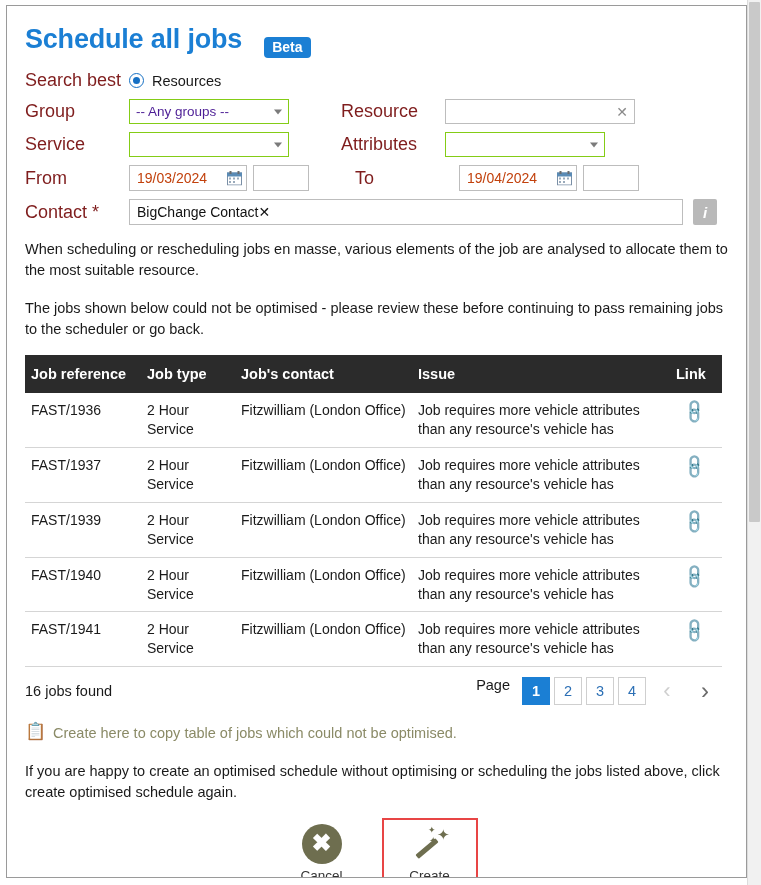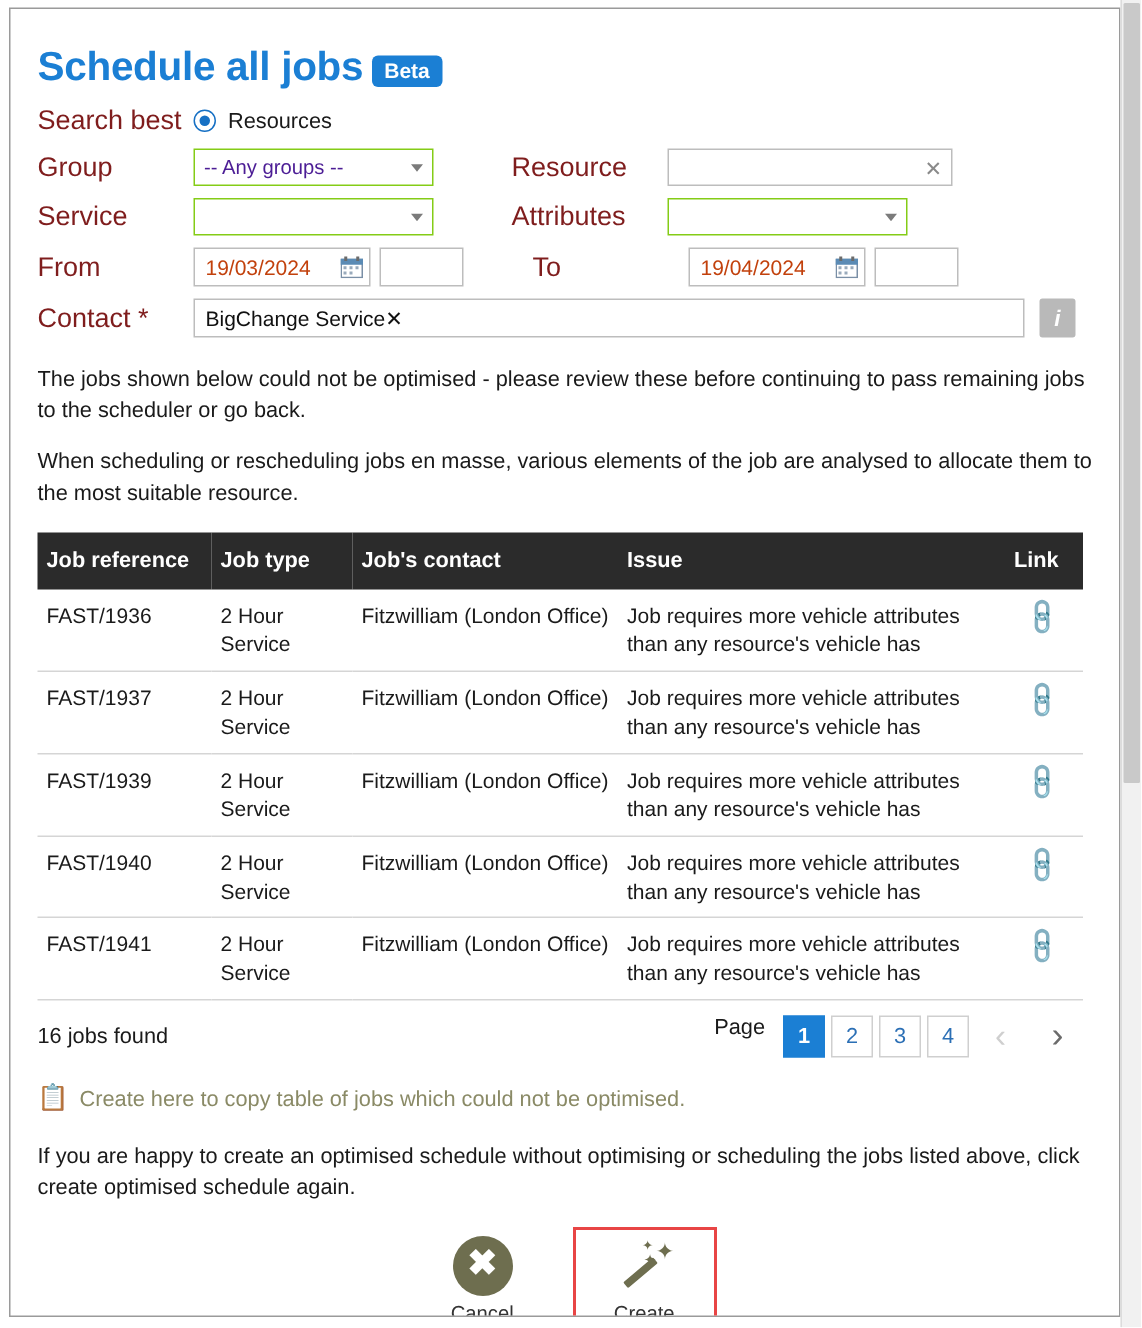--- a/index.html
+++ b/index.html
@@ -30,22 +30,22 @@
     background: #ffffff;
     border: 1px solid #9a9a9a;
     box-sizing: border-box;
     overflow: hidden;
   }
   .dlg-inner {
     padding: 14px 18px 0 18px;
   }
   .title-row {
     display: flex;
-    align-items: flex-end;
-    gap: 6px;
+    align-items: flex-start;
+    gap: 22px;
     margin-bottom: 12px;
   }
   .title {
     color: #1b7fd4;
     font-size: 27px;
     font-weight: bold;
     letter-spacing: -0.2px;
     line-height: 1;
     padding-top: 6px;
   }
@@ -487,30 +487,30 @@
                 <rect x="6" y="10.5" width="2" height="2" fill="#9ab"></rect>
               </svg>
             </span>
           </div>
           <div class="small-box"></div>
         </div>
 
         <div class="frow">
           <div class="flabel">Contact *</div>
           <div class="contact-box">
-            <span>BigChange Service</span>
+            <span>BigChange Contact</span>
             <span class="clear">✕</span>
           </div>
           <div class="info-icon">i</div>
         </div>
 
       </div>
 
+      <p class="para">When scheduling or rescheduling jobs en masse, various elements of the job are analysed to allocate them to the most suitable resource.</p>
       <p class="para second">The jobs shown below could not be optimised - please review these before continuing to pass remaining jobs to the scheduler or go back.</p>
-      <p class="para">When scheduling or rescheduling jobs en masse, various elements of the job are analysed to allocate them to the most suitable resource.</p>
 
       <table class="jobs">
         <thead>
           <tr>
             <th>Job reference</th>
             <th>Job type</th>
             <th>Job's contact</th>
             <th>Issue</th>
             <th class="link-col">Link</th>
           </tr>

